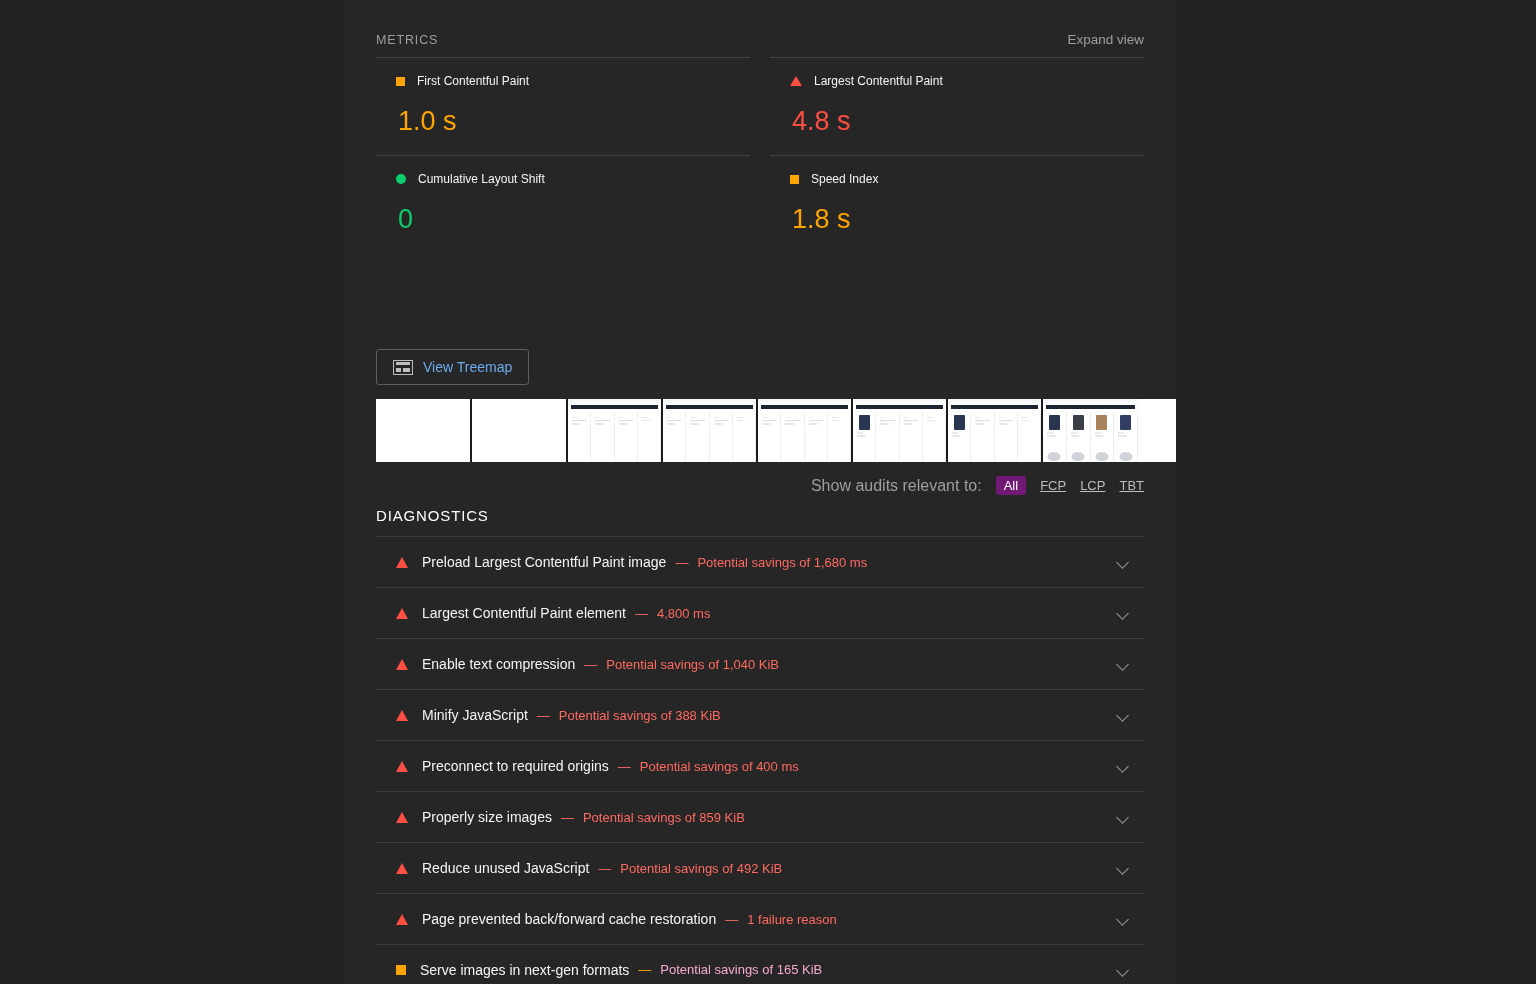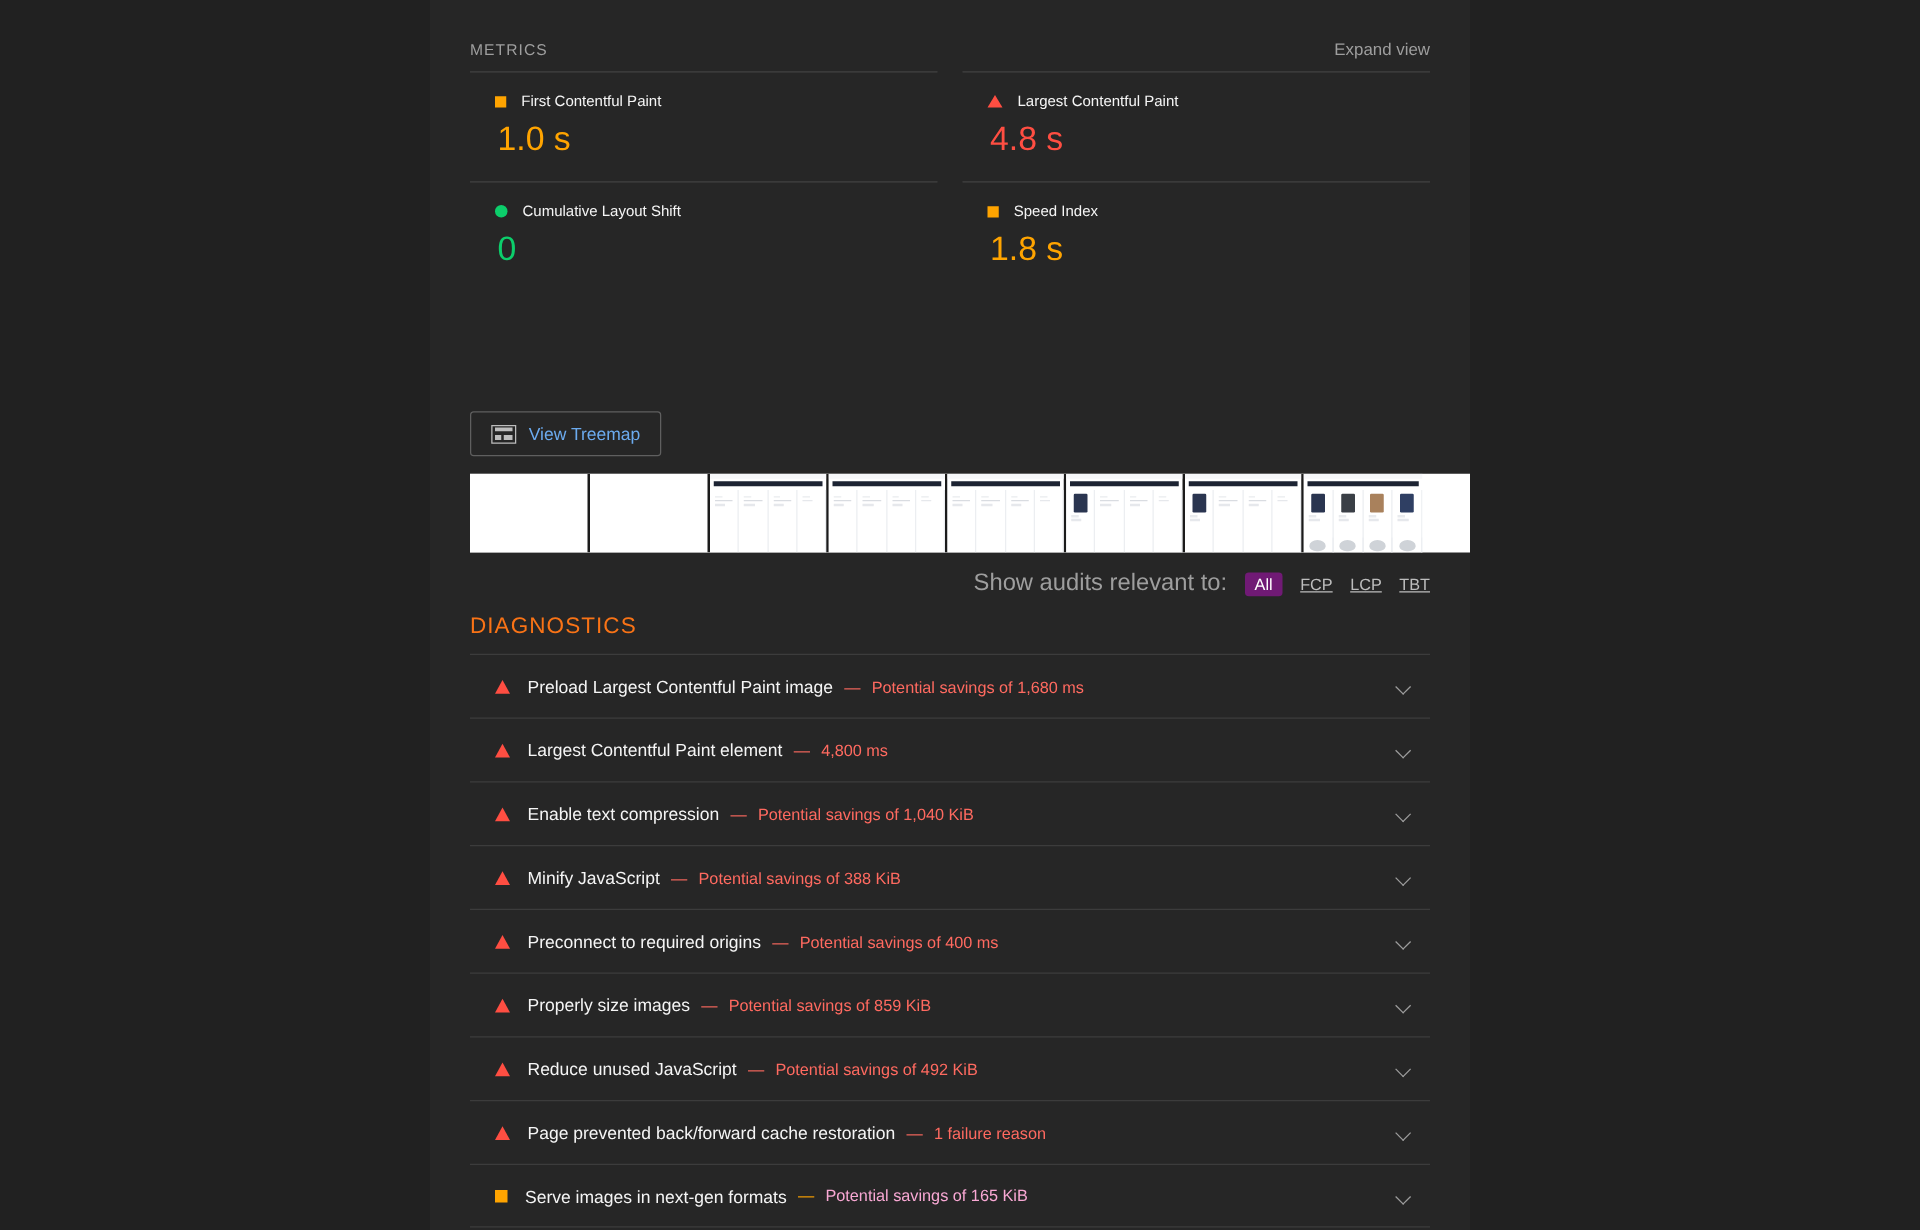--- a/index.html
+++ b/index.html
@@ -70,21 +70,21 @@
     border-left: 6px solid transparent;
     border-right: 6px solid transparent;
     border-bottom: 10px solid #ff4e42;
   }
   .metric-name {
     font-size: 12px;
     color: #f5f5f5;
   }
   .metric-value {
     font-size: 27px;
-    margin-top: 8px;
+    margin-top: 18px;
     margin-left: 2px;
     font-weight: 400;
   }
   .v-orange { color: #ffa400; }
   .v-red    { color: #ff4e42; }
   .v-green  { color: #0cce6b; }
 
   
   .treemap-wrap { padding-top: 10px; }
   .treemap-btn {
@@ -191,44 +191,44 @@
 
   
   .audit-filter {
     display: flex;
     align-items: center;
     justify-content: flex-end;
     gap: 14px;
     padding-top: 14px;
   }
   .af-label {
-    font-size: 19px;
+    font-size: 16px;
     color: #9e9e9e;
   }
   .af-pill {
     font-size: 13px;
     color: #fff;
     background: #701a75;
     border-radius: 3px;
     padding: 2px 8px;
     cursor: pointer;
   }
   .af-link {
     font-size: 13px;
     color: #bdbdbd;
     text-decoration: underline;
     cursor: pointer;
   }
 
   
   .diagnostics { margin-top: 12px; }
   .diag-head {
-    font-size: 18px;
+    font-size: 15px;
     letter-spacing: 0.85px;
-    color: #f97316;
+    color: #ffffff;
     text-transform: uppercase;
     padding-bottom: 12px;
   }
   .diag-row {
     display: flex;
     align-items: center;
     border-top: 1px solid #3c3c3c;
     height: 51px;
     padding: 0 6px 0 20px;
     cursor: pointer;

